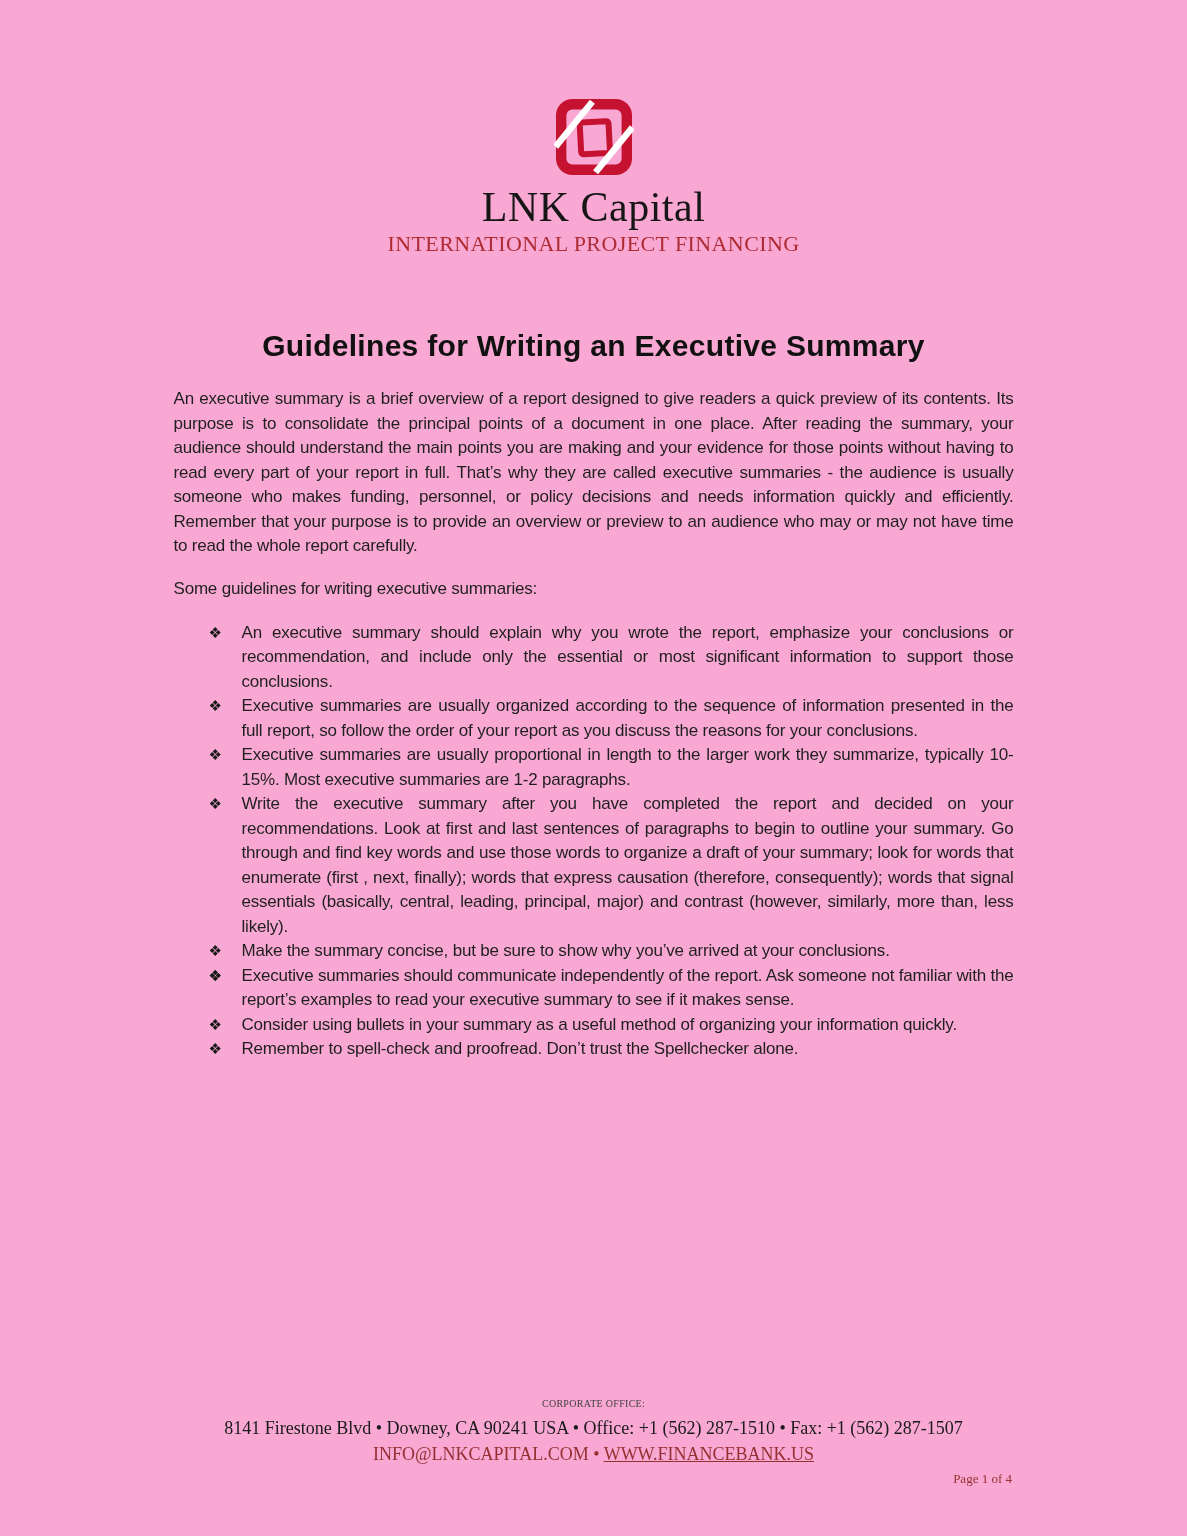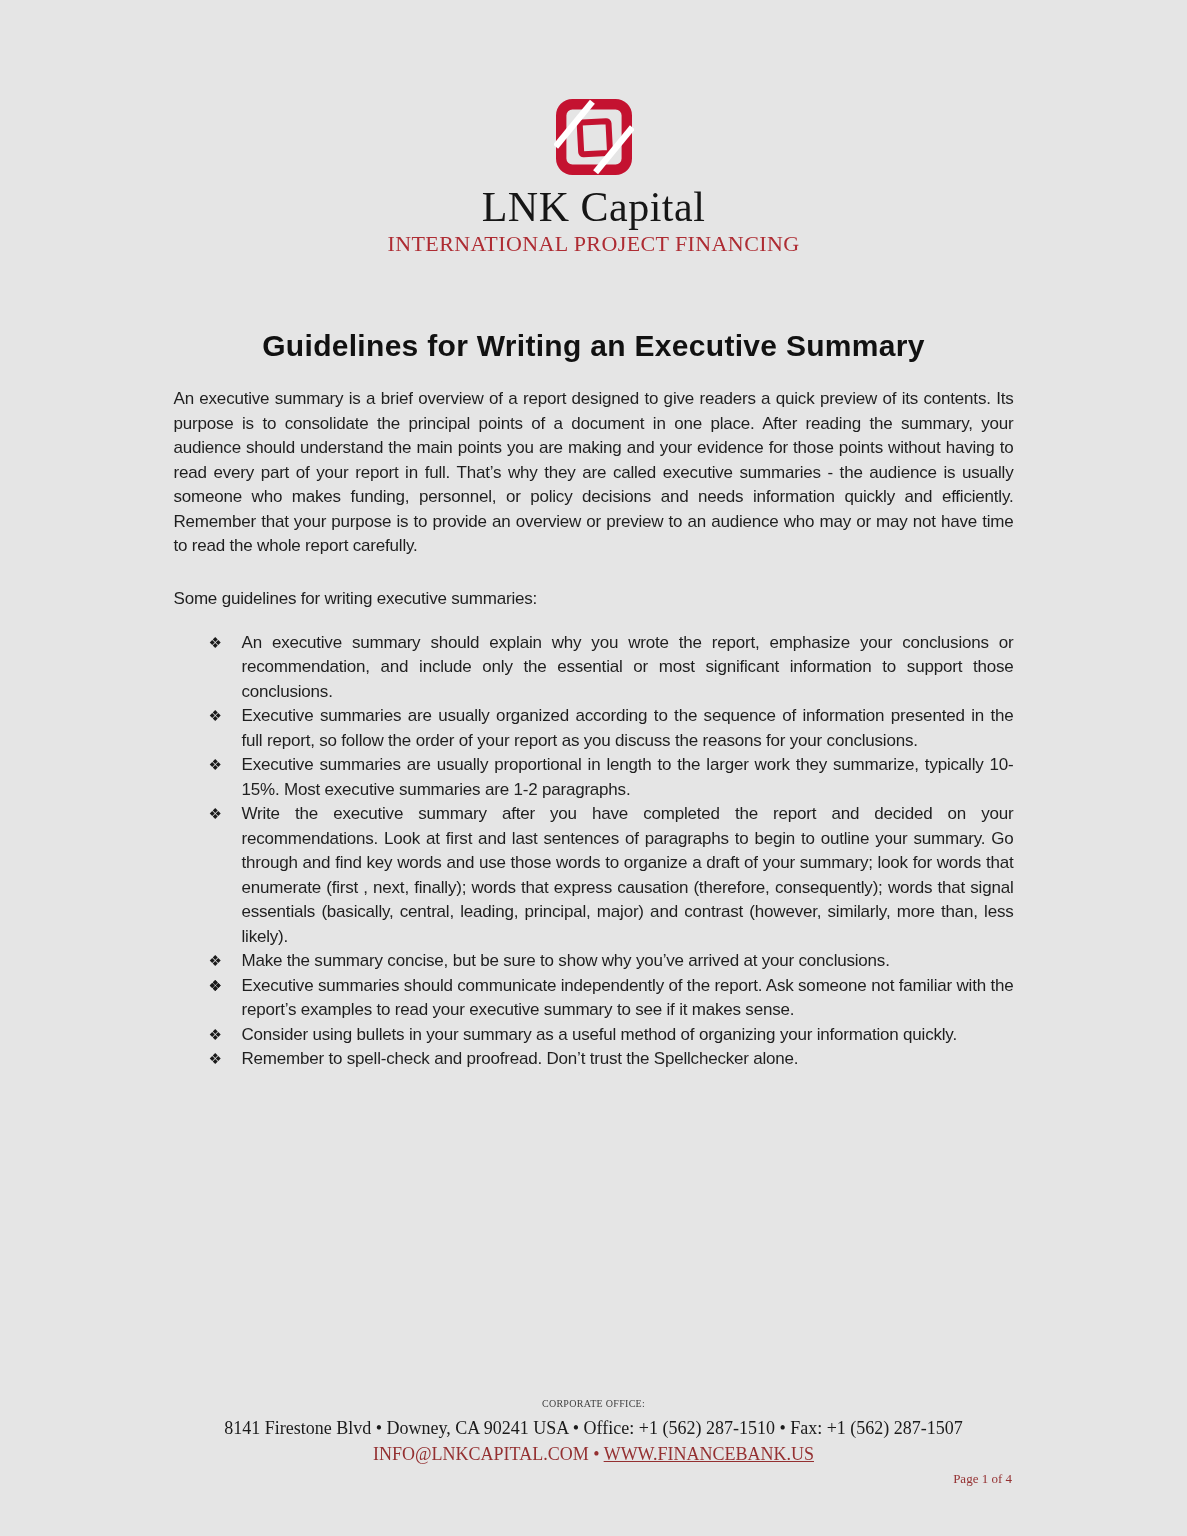--- a/index.html
+++ b/index.html
@@ -1,20 +1,20 @@
 <!DOCTYPE html>
 <html><head>
 <meta charset="utf-8">
 <style>
   html, body { margin: 0; padding: 0; background: #ffffff; }
   .page {
     position: relative;
     width: 1187px;
     height: 1536px;
-    background: #e5e5e5;
+    background: #f9a8d4;
     font-family: "Liberation Sans", "DejaVu Sans", sans-serif;
     color: #1f1f1f;
     overflow: hidden;
   }
 
   
   .letterhead { padding-top: 97px; text-align: center; }
   .logo-icon { width: 80px; height: 80px; margin: 0 auto 6px auto; }
   .logo-icon svg { width: 100%; height: 100%; display: block; }
   .brand-name {
@@ -36,21 +36,21 @@
   .content { width: 840px; margin: 0 auto; }
   .doc-title {
     margin: 74px 0 24px 0;
     font-size: 30px;
     font-weight: 700;
     letter-spacing: 0.3px;
     text-align: center;
     color: #111111;
   }
   .intro {
-    margin: 0 0 30px 0;
+    margin: 0 0 20px 0;
     font-size: 17px;
     letter-spacing: -0.2px;
     line-height: 24.5px;
     text-align: justify;
   }
   .section-heading {
     margin: 0 0 22px 0;
     font-size: 17px;
     font-weight: 400;
     letter-spacing: -0.2px;

